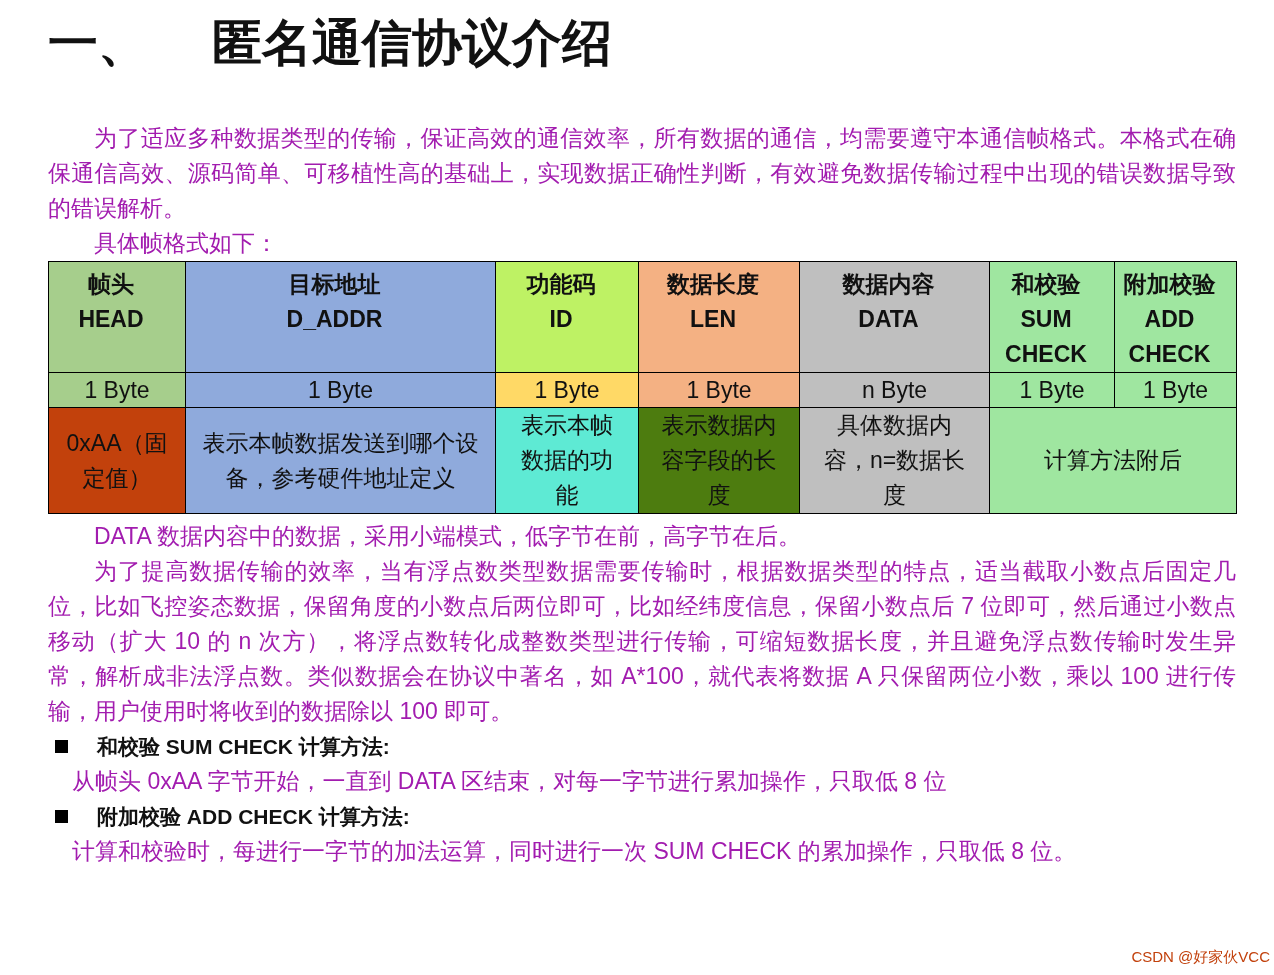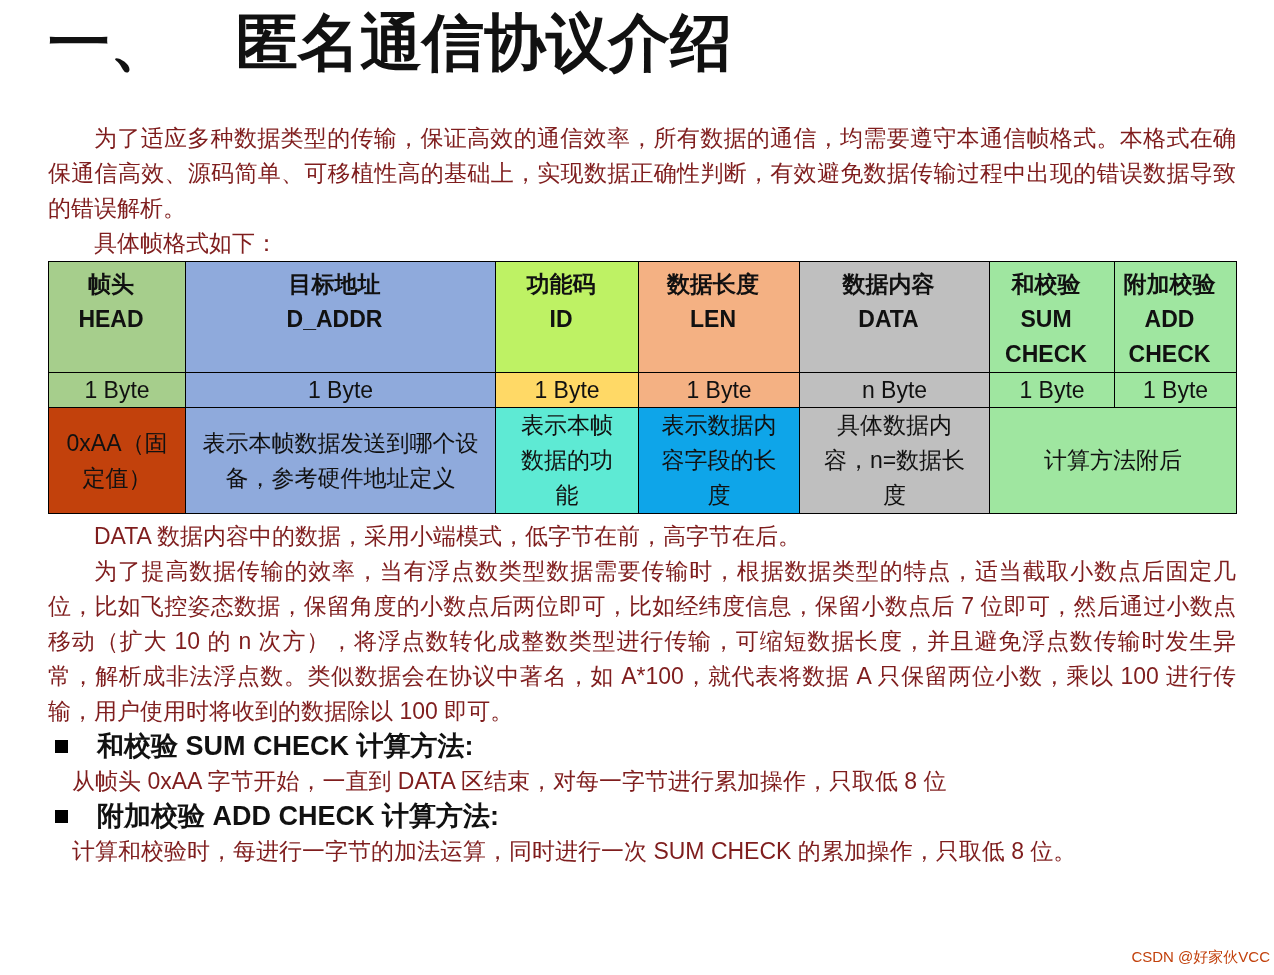--- a/index.html
+++ b/index.html
@@ -8,30 +8,30 @@
     width:1274px; height:975px;
     background:#ffffff;
     box-sizing:border-box;
     padding:0 38px 0 48px;
     overflow:hidden;
     color:#111;
     font-family:"Liberation Sans","DejaVu Sans",sans-serif;
   }
   .h1 {
     padding-top:10px;
-    font-size:62px; line-height:66px; font-weight:bold;
+    font-size:50px; line-height:66px; font-weight:bold;
     white-space:pre;
   }
   .h1 .h1-title { margin-left:64px; }
   .h2 {
     margin-top:74px; margin-left:20px;
     font-size:28px; line-height:36px; font-weight:bold;
   }
   .h2 .h2-title { margin-left:12px; }
-  p { margin:0; font-size:23px; line-height:35px; text-align:justify; color:#7f1d1d; }
+  p { margin:0; font-size:23px; line-height:35px; text-align:justify; color:#a21caf; }
   .indent { text-indent:2em; }
   .para-intro { margin-top:45px; }
   table.frame {
     margin-top:0;
     border-collapse:collapse;
     width:1188px;
     table-layout:fixed;
     font-size:23px;
   }
   table.frame th, table.frame td {
@@ -52,21 +52,21 @@
     padding:0 16px;
     line-height:35px;
     vertical-align:middle;
   }
   .para-endian { margin-top:5px; }
   .bullet { position:relative; padding-left:49px; margin:0; }
   .bullet .sq {
     position:absolute; left:7px; top:11px;
     width:13px; height:13px; background:#000;
   }
-  .bullet .btitle { font-weight:bold; font-size:27px; line-height:35px; }
+  .bullet .btitle { font-weight:bold; font-size:21px; line-height:35px; }
   .bbody { margin-left:24px; }
   .watermark {
     position:absolute; right:4px; bottom:8px;
     font-size:15px; color:#c2410c;
     font-weight:normal;
   }
 </style>
 </head>
 <body>
 
@@ -126,21 +126,21 @@
       <td style="background-color: rgb(255, 217, 102);">1 Byte</td>
       <td style="background-color: rgb(244, 177, 131);">1 Byte</td>
       <td style="background-color: rgb(191, 191, 191);">n Byte</td>
       <td style="background-color: rgb(159, 230, 160);">1 Byte</td>
       <td style="background-color: rgb(159, 230, 160);">1 Byte</td>
     </tr>
     <tr class="desc">
       <td style="background-color: #c2410c;">0xAA（固定值）</td>
       <td style="background-color: rgb(143, 170, 220);">表示本帧数据发送到哪个设备，参考硬件地址定义</td>
       <td style="background-color: #5eead4;">表示本帧数据的功能</td>
-      <td style="background-color: #0ea5e9;">表示数据内容字段的长度</td>
+      <td style="background-color: #4d7c0f;">表示数据内容字段的长度</td>
       <td style="background-color: rgb(191, 191, 191);">具体数据内容，n=数据长度</td>
       <td colspan="2" style="background-color: rgb(159, 230, 160);">计算方法附后</td>
     </tr>
   </tbody>
     </table>
 
   <p class="indent para-endian">DATA 数据内容中的数据，采用小端模式，低字节在前，高字节在后。</p>
 
   <p class="indent">为了提高数据传输的效率，当有浮点数类型数据需要传输时，根据数据类型的特点，适当截取小数点后固定几位，比如飞控姿态数据，保留角度的小数点后两位即可，比如经纬度信息，保留小数点后 7 位即可，然后通过小数点移动（扩大 10 的 n 次方），将浮点数转化成整数类型进行传输，可缩短数据长度，并且避免浮点数传输时发生异常，解析成非法浮点数。类似数据会在协议中著名，如 A*100，就代表将数据 A 只保留两位小数，乘以 100 进行传输，用户使用时将收到的数据除以 100 即可。</p>
 

